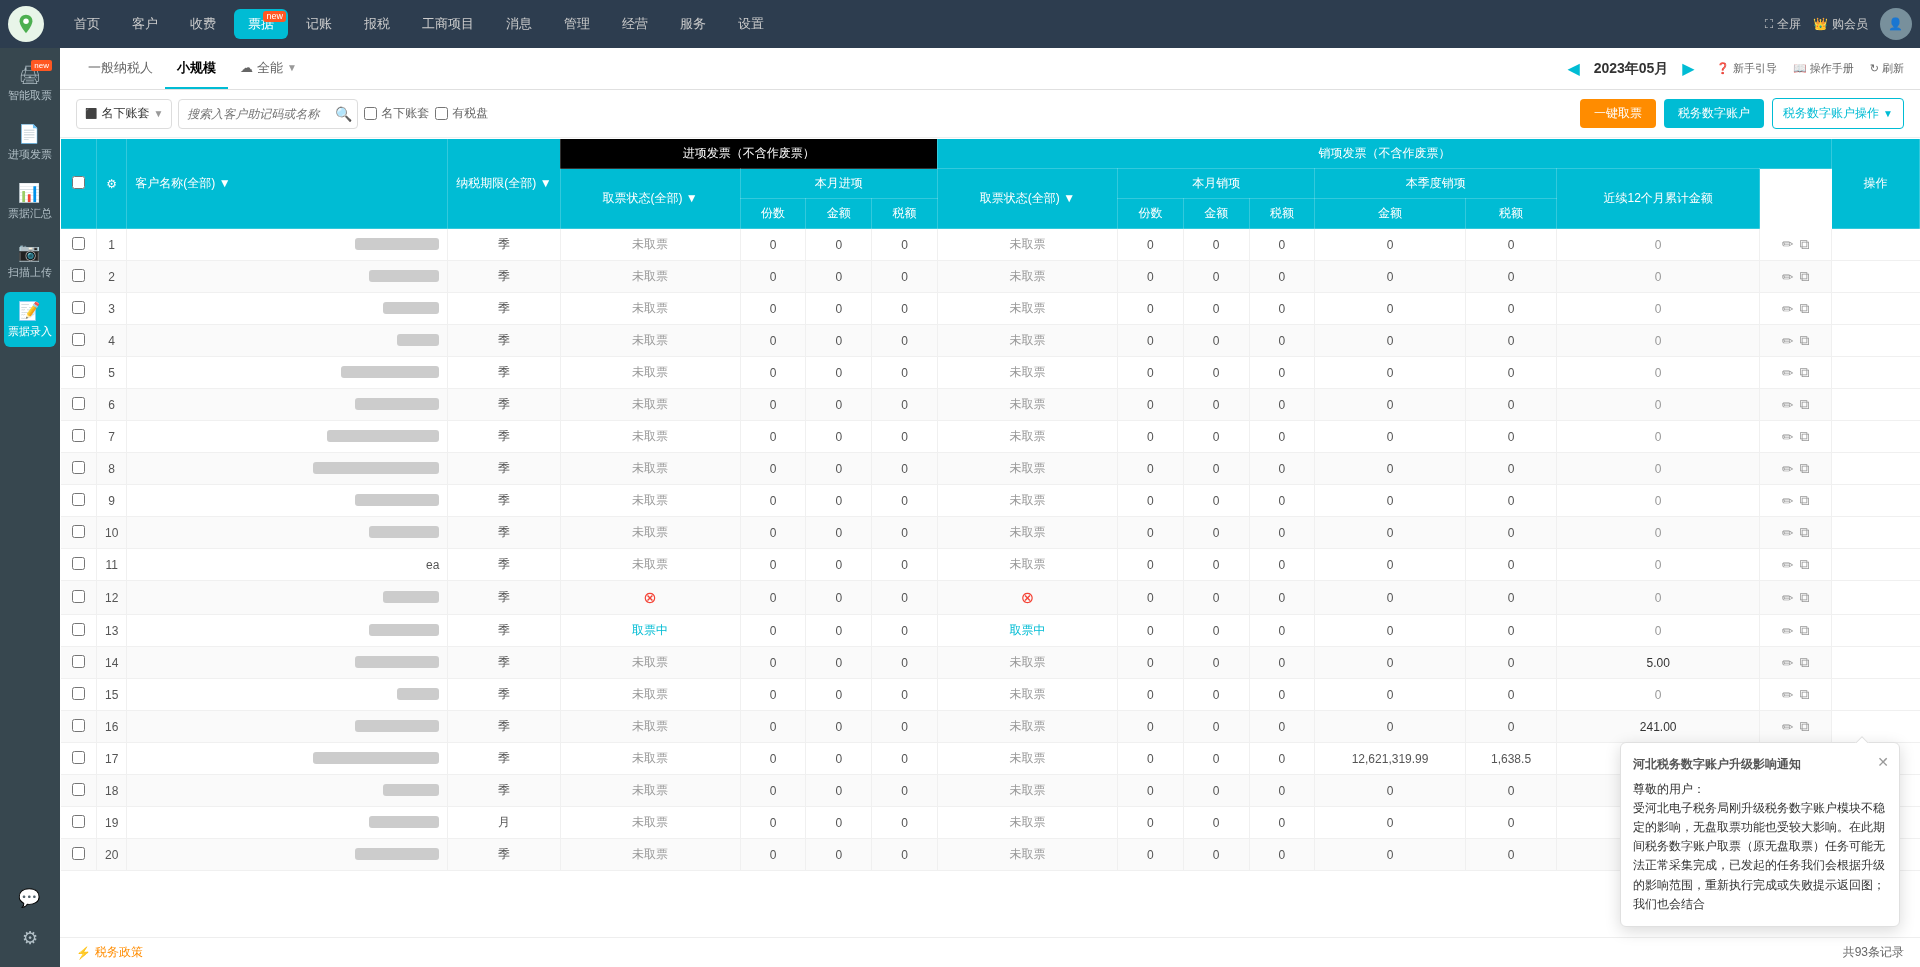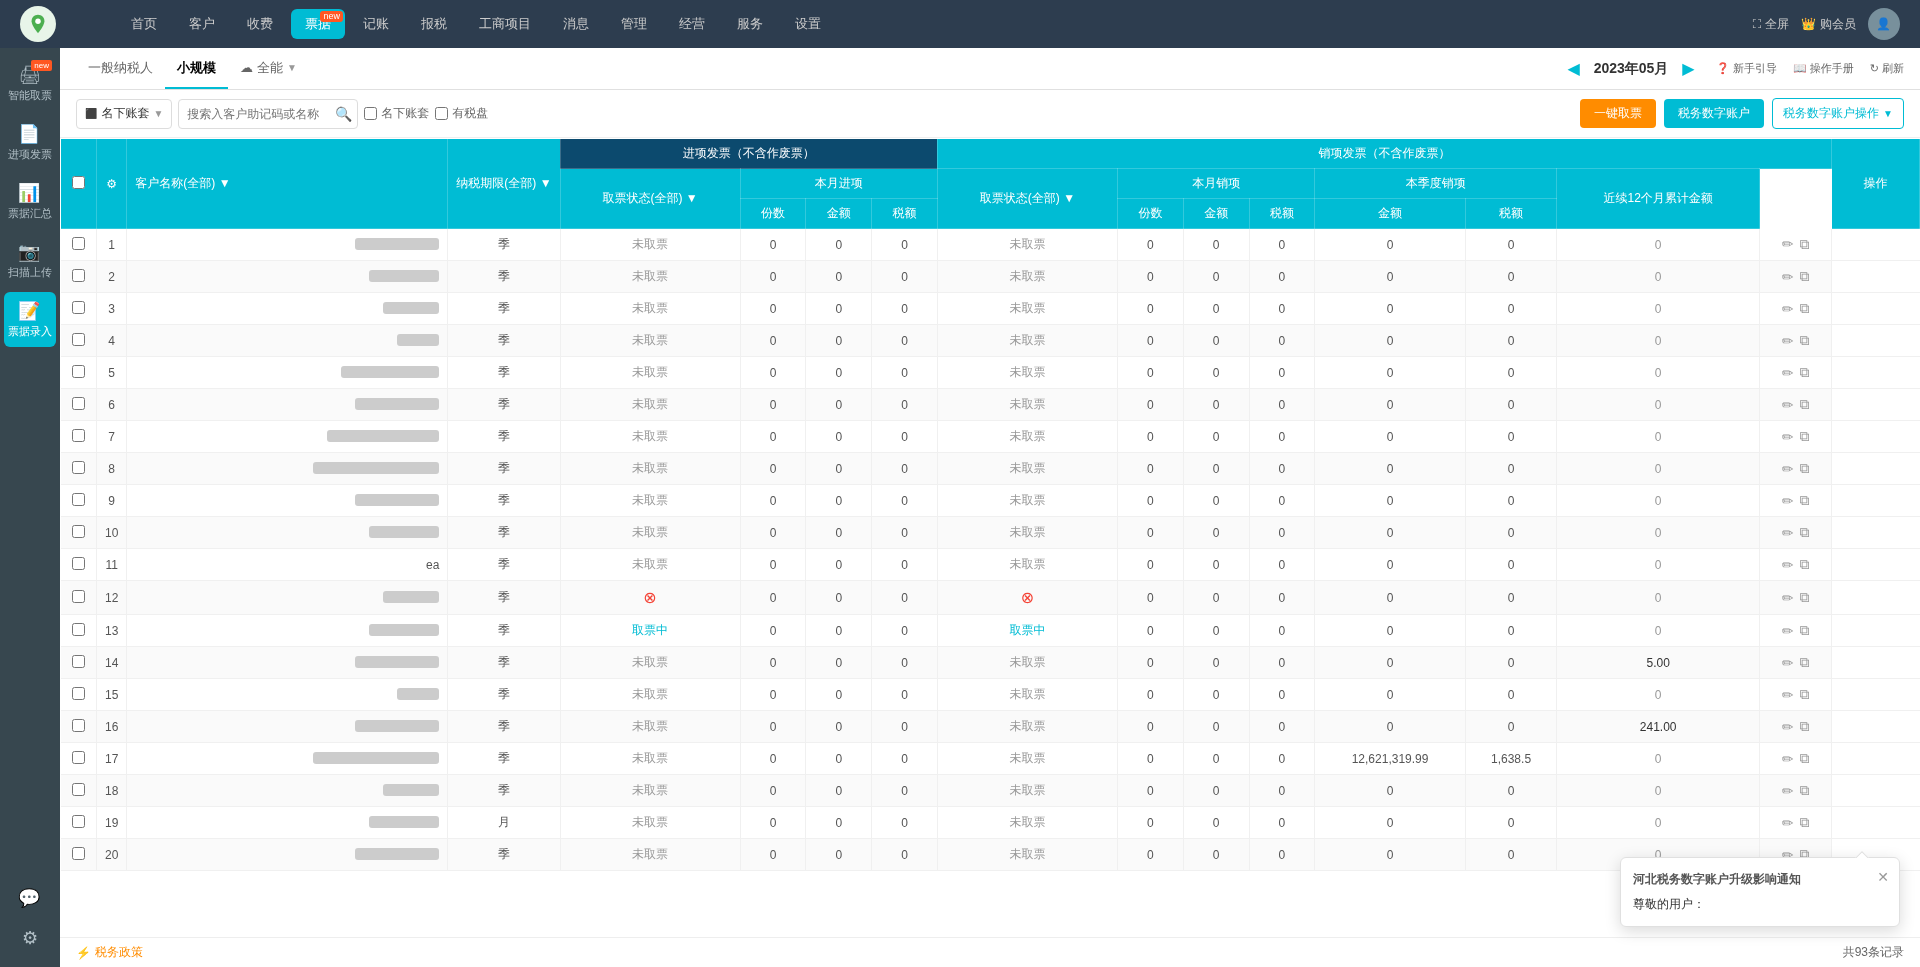--- a/index.html
+++ b/index.html
@@ -4,24 +4,23 @@
   <style>
     * { box-sizing: border-box; margin: 0; padding: 0; font-family: 'Microsoft YaHei', Arial, sans-serif; }
     body { background: #f0f2f5; font-size: 12px; color: #333; overflow: hidden; width: 1920px; height: 967px; }
 
     
     .top-nav {
       height: 48px;
       background: #2d3d4f;
       display: flex;
       align-items: center;
-      padding: 0 20px;
+      padding: 0 8px;
       color: #ccc;
       flex-shrink: 0;
-      gap: 45px;
     }
     .top-nav .logo {
       width: 36px; height: 36px;
       background: #e8f5e9;
       border-radius: 50%;
       display: flex; align-items: center; justify-content: center;
       margin-right: 16px;
       flex-shrink: 0;
     }
     .top-nav .logo svg { width: 22px; height: 22px; }
@@ -136,20 +135,21 @@
       height: 30px;
     }
     .search-box {
       border: 1px solid #ddd;
       border-radius: 4px;
       padding: 4px 28px 4px 8px;
       font-size: 12px;
       height: 30px;
       width: 180px;
       position: relative;
+      font-style: italic;
     }
     .search-wrapper { position: relative; }
     .search-wrapper .search-icon {
       position: absolute;
       right: 6px; top: 50%;
       transform: translateY(-50%);
       color: #999;
       font-size: 14px;
       cursor: pointer;
     }
@@ -456,21 +456,21 @@
     <div class="table-wrapper">
       <table>
         <thead>
           <tr>
             <th rowspan="3" style="width:36px;">
               <input type="checkbox" style="">
             </th>
             <th rowspan="3" style="width:30px;">⚙</th>
             <th rowspan="3" style="min-width:200px;text-align:left;padding-left:8px;">客户名称(全部) ▼</th>
             <th rowspan="3" style="width:70px;">纳税期限(全部) ▼</th>
-            <th colspan="4" style="background:#0c4a6e;">进项发票（不含作废票）</th>
+            <th colspan="4" style="background:#000000;">进项发票（不含作废票）</th>
             <th colspan="8" style="background:#00bcd4;">销项发票（不含作废票）</th>
             <th rowspan="3" style="width:88px;">操作</th>
           </tr>
           <tr>
             <th rowspan="2">取票状态(全部) ▼</th>
             <th colspan="3">本月进项</th>
             <th rowspan="2">取票状态(全部) ▼</th>
             <th colspan="3">本月销项</th>
             <th colspan="2">本季度销项</th>
             <th rowspan="2">近续12个月累计金额</th>
@@ -959,13 +959,14 @@
       <span style="margin-left:auto;">共93条记录</span>
     </div>
   </div>
 </div>
 
 <div class="notification-popup" style="position:fixed;right:20px;bottom:40px;">
   <div class="popup-triangle"></div>
   <span class="close-btn">✕</span>
   <div class="popup-header">河北税务数字账户升级影响通知</div>
   <div>尊敬的用户：</div>
+  <div>受河北电子税务局刚升级税务数字账户模块不稳定的影响，无盘取票功能也受较大影响。在此期间税务数字账户取票（原无盘取票）任务可能无法正常采集完成，已发起的任务我们会根据升级的影响范围，重新执行完成或失败提示返回图；我们也会结合</div>
 </div>
 
 </body></html>

